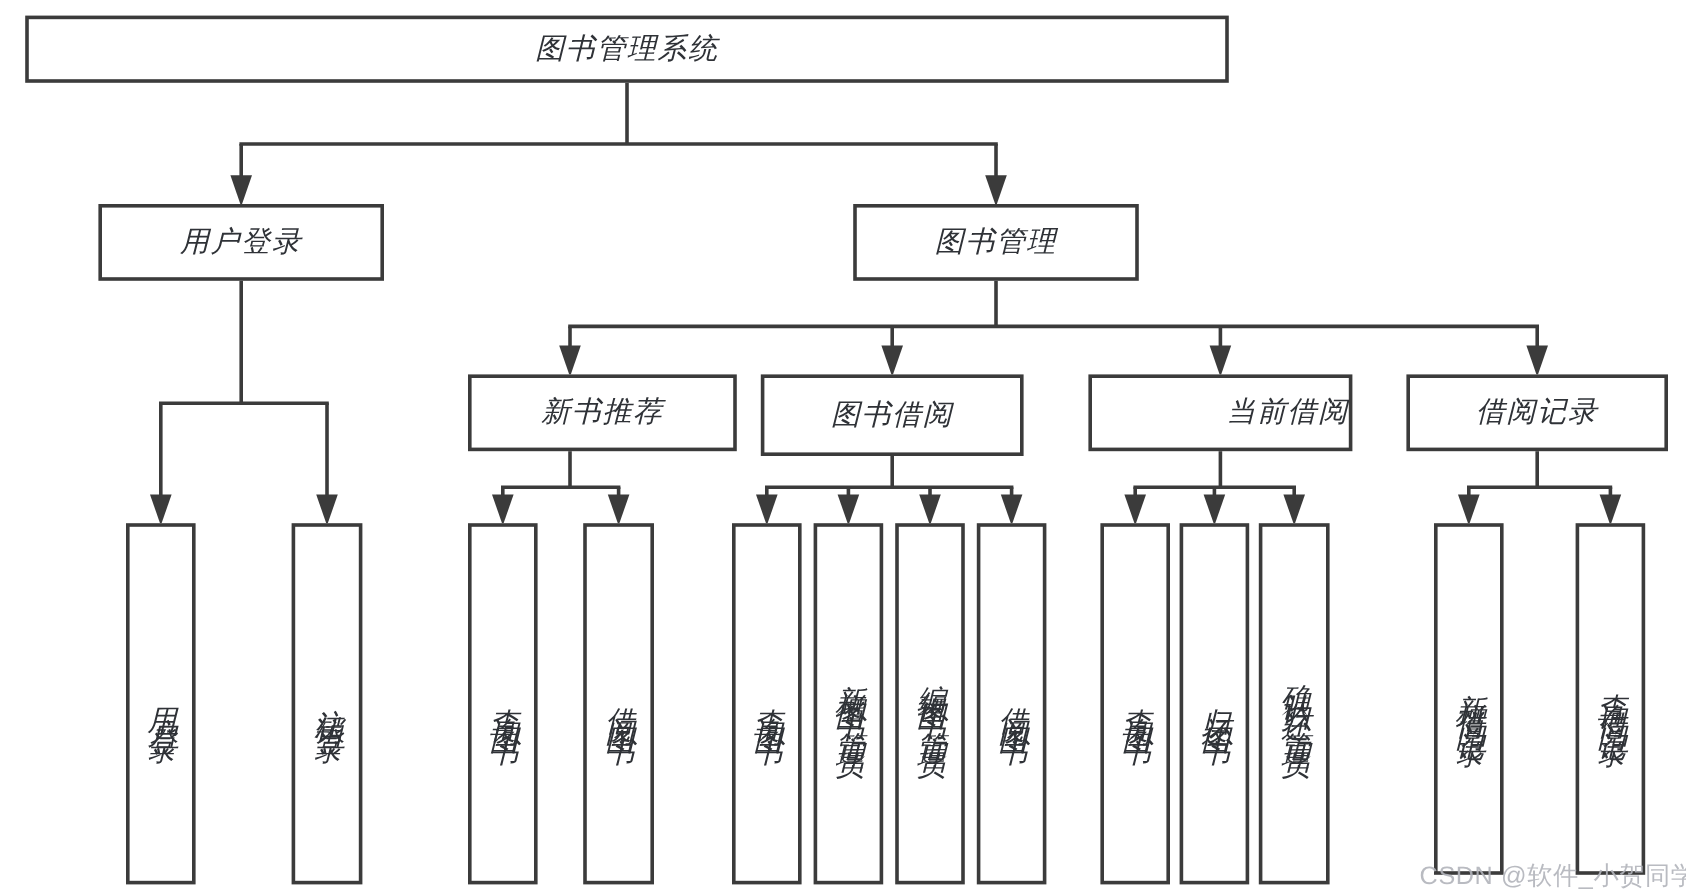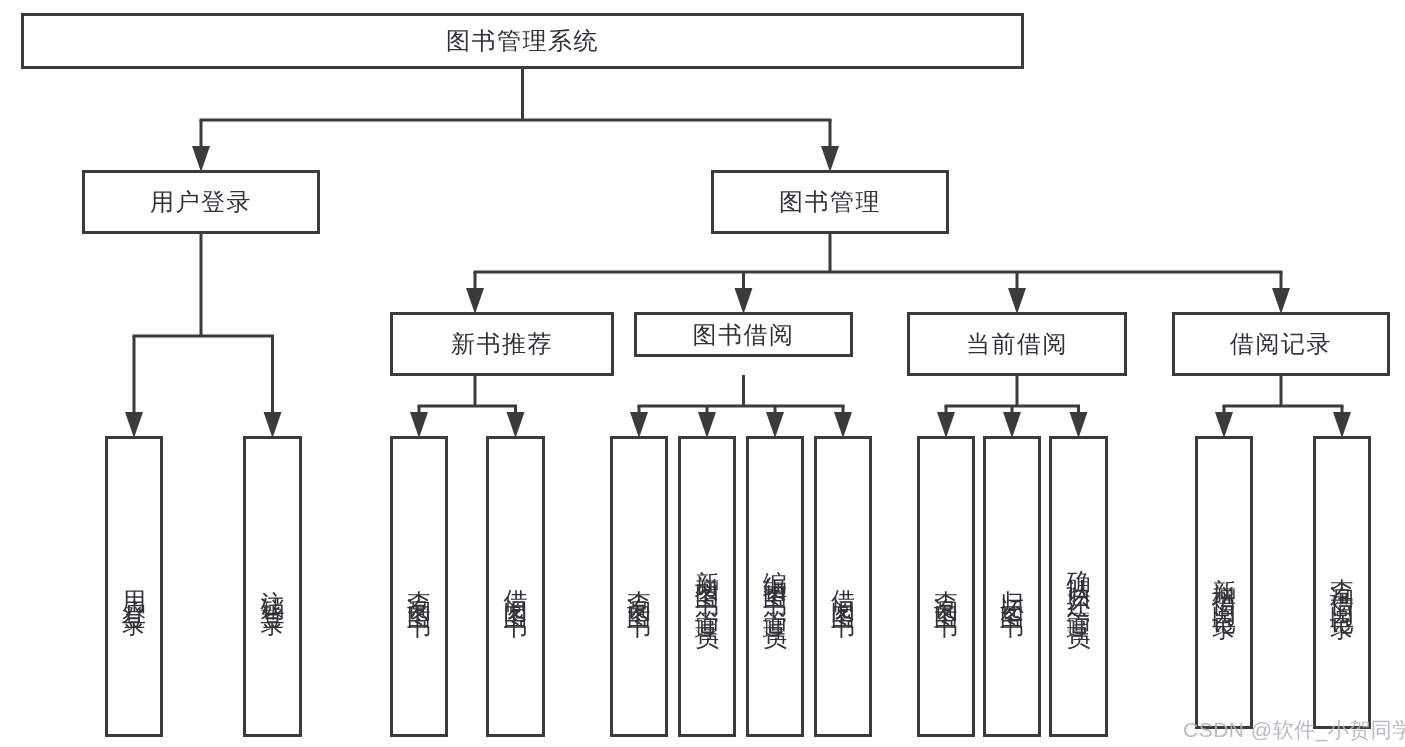--- a/index.html
+++ b/index.html
@@ -8,20 +8,21 @@
     background:#ffffff;
     font-family:"Liberation Sans","DejaVu Sans",sans-serif;
   }
   #stage{position:absolute;left:0;top:0;width:1405px;height:747px}
   #edges{position:absolute;left:0;top:0;z-index:1}
   .node{
     position:absolute;box-sizing:border-box;z-index:2;
     background:#ffffff;border:3px solid #3b3b3b;
     display:flex;align-items:center;justify-content:center;
     color:#2f3237;
+    font-style:italic;
   }
   .node.h .lbl{
     font-size:24px;letter-spacing:1.5px;white-space:nowrap;line-height:1;
   }
   .node.v .lbl{
     writing-mode:vertical-rl;text-orientation:mixed;
     font-size:24px;line-height:1;letter-spacing:8px;white-space:nowrap;
   }
   #watermark{
     position:absolute;z-index:3;left:1183px;top:716px;
@@ -92,24 +93,24 @@
     </div>
     <div class="node h" style="left: 82px; top: 170px; width: 238px; height: 64px; border-color: rgb(59, 59, 59);">
       <span class="lbl">用户登录</span>
     </div>
     <div class="node h" style="left: 711px; top: 170px; width: 238px; height: 64px; border-color: rgb(59, 59, 59);">
       <span class="lbl">图书管理</span>
     </div>
     <div class="node h" style="left: 363px; top: 312px; width: 224px; height: 64px; border-color: rgb(59, 59, 59); margin-left: 27px;">
       <span class="lbl">新书推荐</span>
     </div>
-    <div class="node h" style="left: 634px; top: 312px; width: 219px; height: 45px; border-color: rgb(59, 59, 59);">
+    <div class="node h" style="left: 634px; top: 312px; width: 219px; height: 68px; border-color: rgb(59, 59, 59);">
       <span class="lbl">图书借阅</span>
     </div>
-    <div class="node h" style="left: 907px; top: 312px; width: 220px; height: 64px; border-color: rgb(59, 59, 59);">
+    <div class="node h" style="left: 907px; top: 312px; width: 220px; height: 64px; border-color: rgb(59, 59, 59); justify-content: flex-end;">
       <span class="lbl">当前借阅</span>
     </div>
     <div class="node h" style="left: 1172px; top: 312px; width: 218px; height: 64px; border-color: rgb(59, 59, 59);">
       <span class="lbl">借阅记录</span>
     </div>
     <div class="node v" style="left: 105px; top: 436px; width: 58px; height: 301px; border-color: rgb(59, 59, 59);">
       <span class="lbl">用户登录</span>
     </div>
     <div class="node v" style="left: 243px; top: 436px; width: 59px; height: 301px; border-color: rgb(59, 59, 59);">
       <span class="lbl">注销登录</span>

